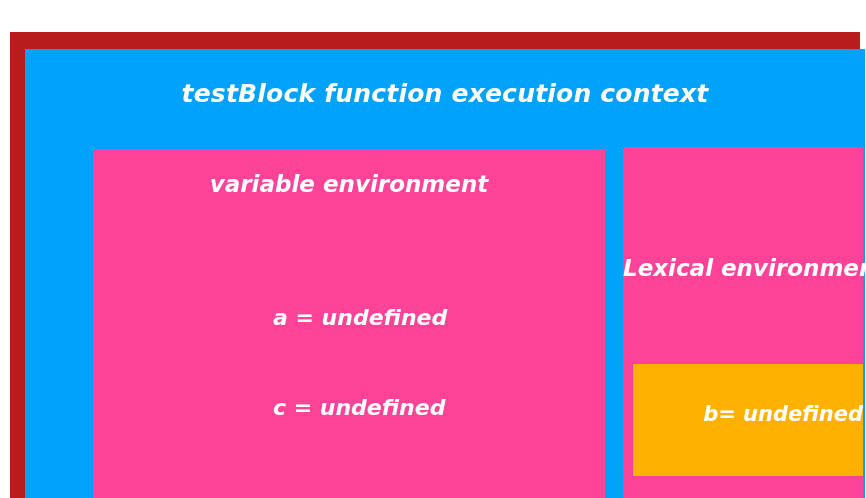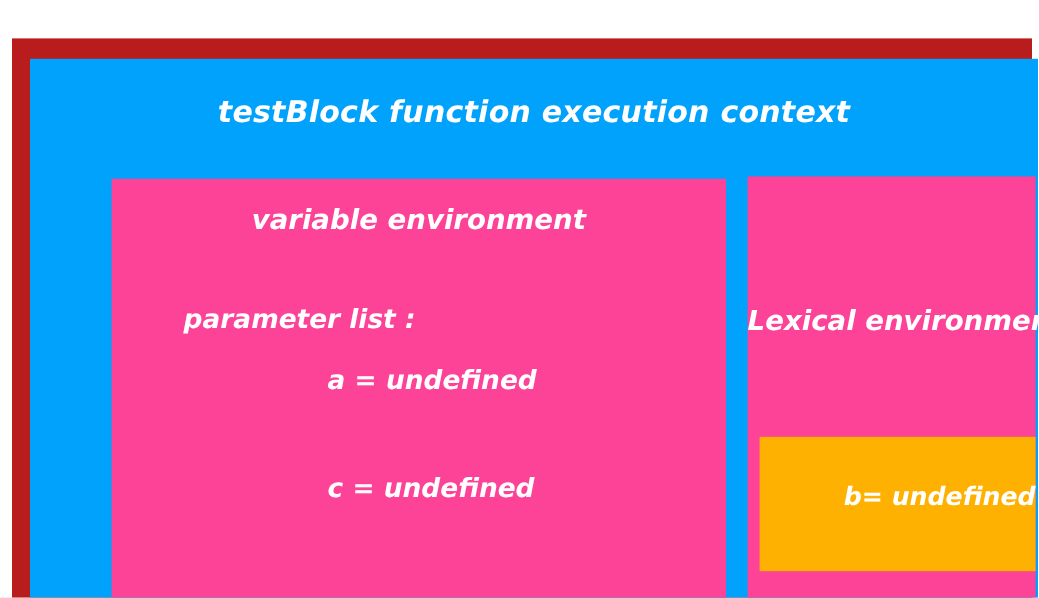--- a/index.html
+++ b/index.html
@@ -162,21 +162,20 @@
   <div class="outer-frame">
 
     <div class="context-panel">
 
       <div class="context-title">testBlock function execution context</div>
 
       <div class="variable-env-panel">
 
         <div class="variable-env-title">variable environment</div>
 
-        <div class="param-list-label">parameter list :</div>
 
         <div class="param-entry entry-1">c = undefined</div>
 
         <div class="param-entry entry-0">a = undefined</div>
 
       </div>
 
       <div class="lexical-env-panel">
 
         <div class="lexical-env-title">Lexical environment</div>

